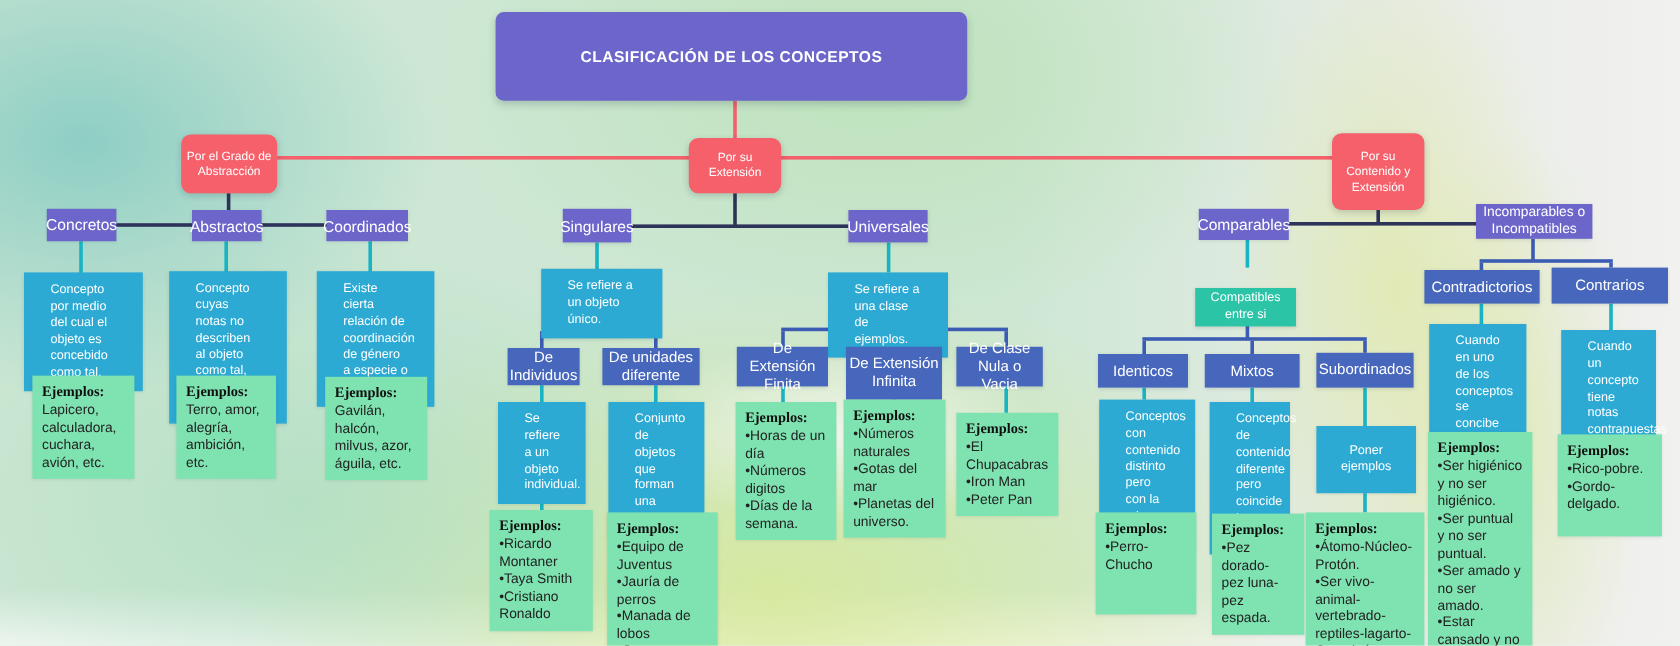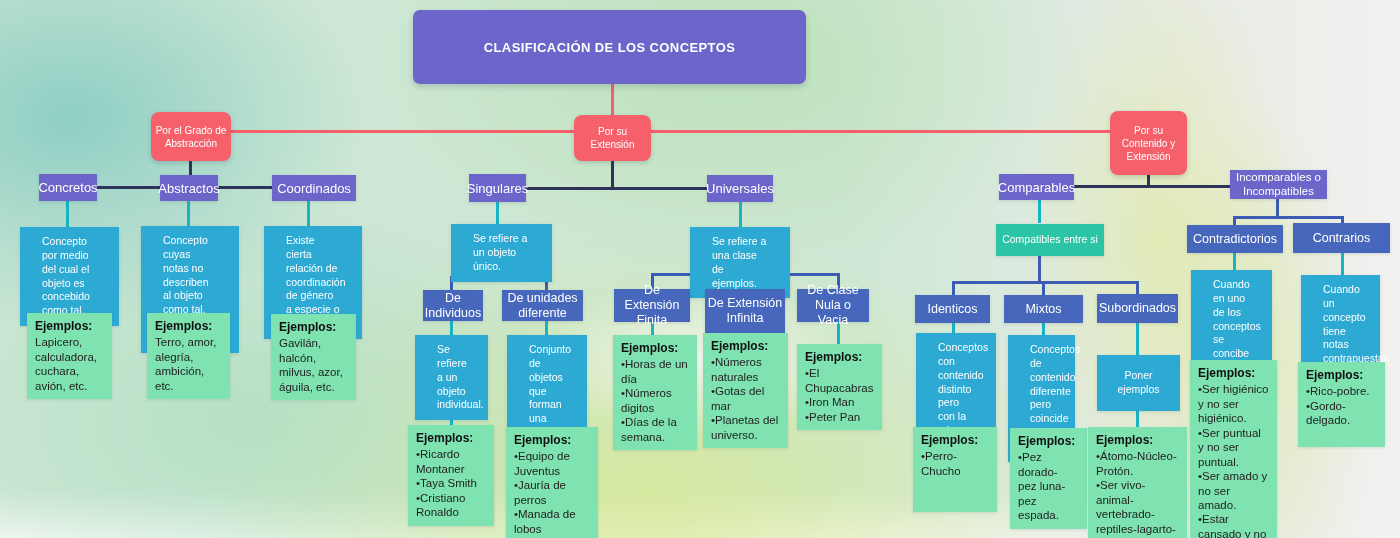--- a/index.html
+++ b/index.html
@@ -36,21 +36,21 @@
   .cyan{
     background:var(--cyan,#2caad4);font-size:10.5px;line-height:1.32;
     display:block;text-align:left;padding:8px 22px;box-shadow:0 1px 3px rgba(40,60,70,.15);
   }
   .cyan.center{display:flex;align-items:center;justify-content:center;text-align:center;}
   .tealgreen{background:var(--teal_green,#2bc4a6);font-size:10.5px;line-height:1.3;padding:3px;box-shadow:0 1px 3px rgba(40,60,70,.15);}
   .green{
     background:var(--green,#7ee3b1);color:#222;font-size:11.5px;line-height:1.26;
     display:block;text-align:left;padding:6px 8px;box-shadow:0 1px 3px rgba(40,60,70,.12);
   }
-  .green b{display:block;color:#101010;font-size:12px;margin-bottom:1px;}
+  .green b{display:block;color:#101010;font-size:12px;margin-bottom:1px;font-family:Liberation Serif, serif;}
   .green .body{white-space:pre-line;}
   .line{position:absolute;z-index:1;}
 </style>
 </head>
 <body>
 
 <div class="canvas">
 
   <div id="connector-layer">
       <div class="line" style="left: 611px; top: 84px; width: 3px; height: 31px; background: rgb(245, 96, 106);"></div>
@@ -120,21 +120,21 @@
   <div class="box red" style="left:1110px;top:111px;width:77px;height:64px">
     <span>Por su Contenido y Extensión</span>
   </div>
 
   <div class="box purple" style="left:39px;top:174px;width:58px;height:27px">
     <span>Concretos</span>
   </div>
   <div class="box purple" style="left:160px;top:175px;width:58px;height:26px">
     <span>Abstractos</span>
   </div>
-  <div class="box purple" style="left:272px;top:175px;width:84px;height:26px">
+  <div class="box purple" style="left:272px;top:175px;width:68px;height:26px">
     <span>Coordinados</span>
   </div>
   <div class="box purple" style="left:469px;top:174px;width:57px;height:28px">
     <span>Singulares</span>
   </div>
   <div class="box purple" style="left:707px;top:175px;width:66px;height:27px">
     <span>Universales</span>
   </div>
   <div class="box purple" style="left:999px;top:174px;width:75px;height:26px">
     <span>Comparables</span>
@@ -151,21 +151,21 @@
   </div>
   <div class="box cyan" style="left:264px;top:226px;width:98px;min-height:70px">
     <span>Existe cierta relación de coordinación de género a especie o viceversa.</span>
   </div>
   <div class="box cyan" style="left:451px;top:224px;width:101px;min-height:38px">
     <span>Se refiere a un objeto único.</span>
   </div>
   <div class="box cyan" style="left:690px;top:227px;width:100px;min-height:35px">
     <span>Se refiere a una clase de ejemplos.</span>
   </div>
-  <div class="box tealgreen" style="left:996px;top:224px;width:108px;height:32px">
+  <div class="box tealgreen" style="left:996px;top:240px;width:84px;height:32px">
     <span>Compatibles entre si</span>
   </div>
 
   <div class="box blue" style="left:423px;top:290px;width:60px;height:31px">
     <span>De Individuos</span>
   </div>
   <div class="box blue" style="left:502px;top:290px;width:81px;height:31px">
     <span>De unidades diferente</span>
   </div>
   <div class="box blue" style="left:614px;top:289px;width:76px;height:33px">

